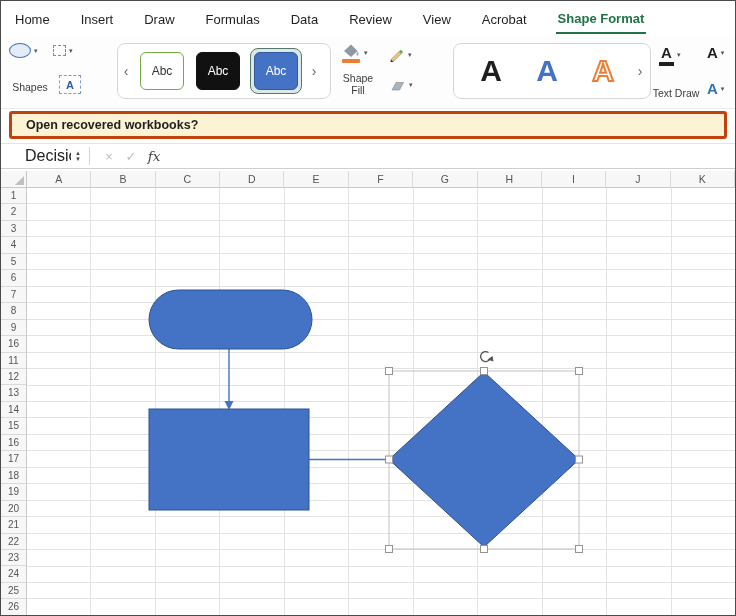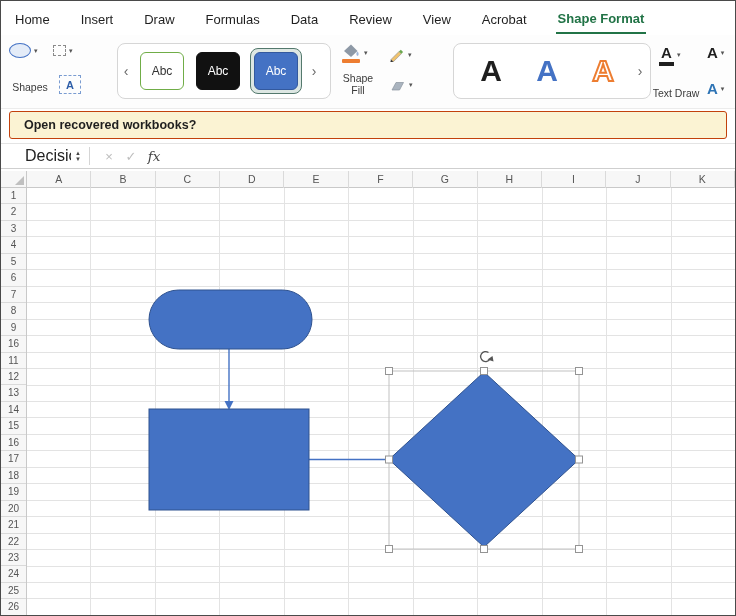--- a/index.html
+++ b/index.html
@@ -45,21 +45,21 @@
   .wa1{ color:#1f1f1f; }
   .wa2{ color:#4472C4; }
   .wa3{ color:#fff; -webkit-text-stroke:2px #ED7D31; }
 
   .a-icon{ font-size:15px; font-weight:700; color:#1f1f1f; line-height:15px; }
   .a-underline{ width:15px; height:3.5px; background:#1f1f1f; margin-top:2px; }
   .a-blue{ color:#2e74b5; }
 
   
   .notif{ position:absolute; top:110px; left:8px; right:8px; height:28px; background:#fbf3d3;
-    border:1px solid #c2410c; border-radius:3px; display:flex; align-items:center; padding:0 14px;
+    border:3px solid #c2410c; border-radius:3px; display:flex; align-items:center; padding:0 14px;
     font-size:12.5px; color:#3a3a3a; white-space:nowrap; overflow:hidden; }
   .notif b{ color:#1f1f1f; margin-right:6px; }
 
   
   .fbar{ position:absolute; top:142px; left:0; right:0; height:26px; background:#fff;
     border-top:1px solid #e4e4e4; border-bottom:1px solid #cfcfcf; display:flex; align-items:center; }
   .namebox{ width:70px; height:100%; border:none; outline:none; font-size:16px; color:#222; padding-left:24px;
     font-family:Liberation Sans, sans-serif; }
   .spinner{ display:flex; flex-direction:column; justify-content:center; height:100%; width:14px; cursor:default; }
   .spinner span{ font-size:6px; color:#444; line-height:6px; text-align:center; }

